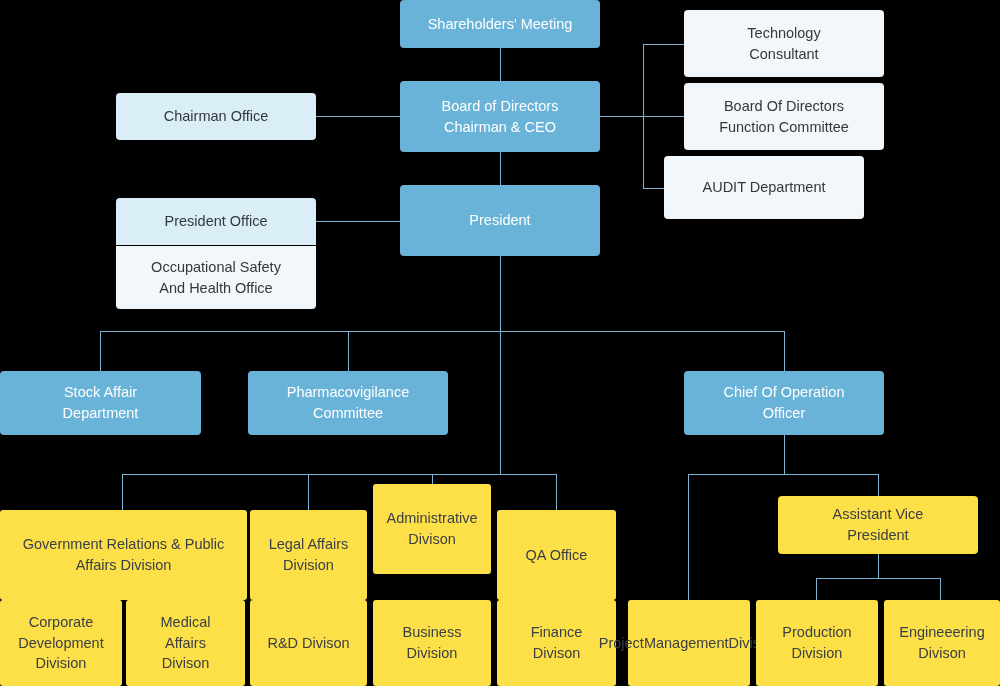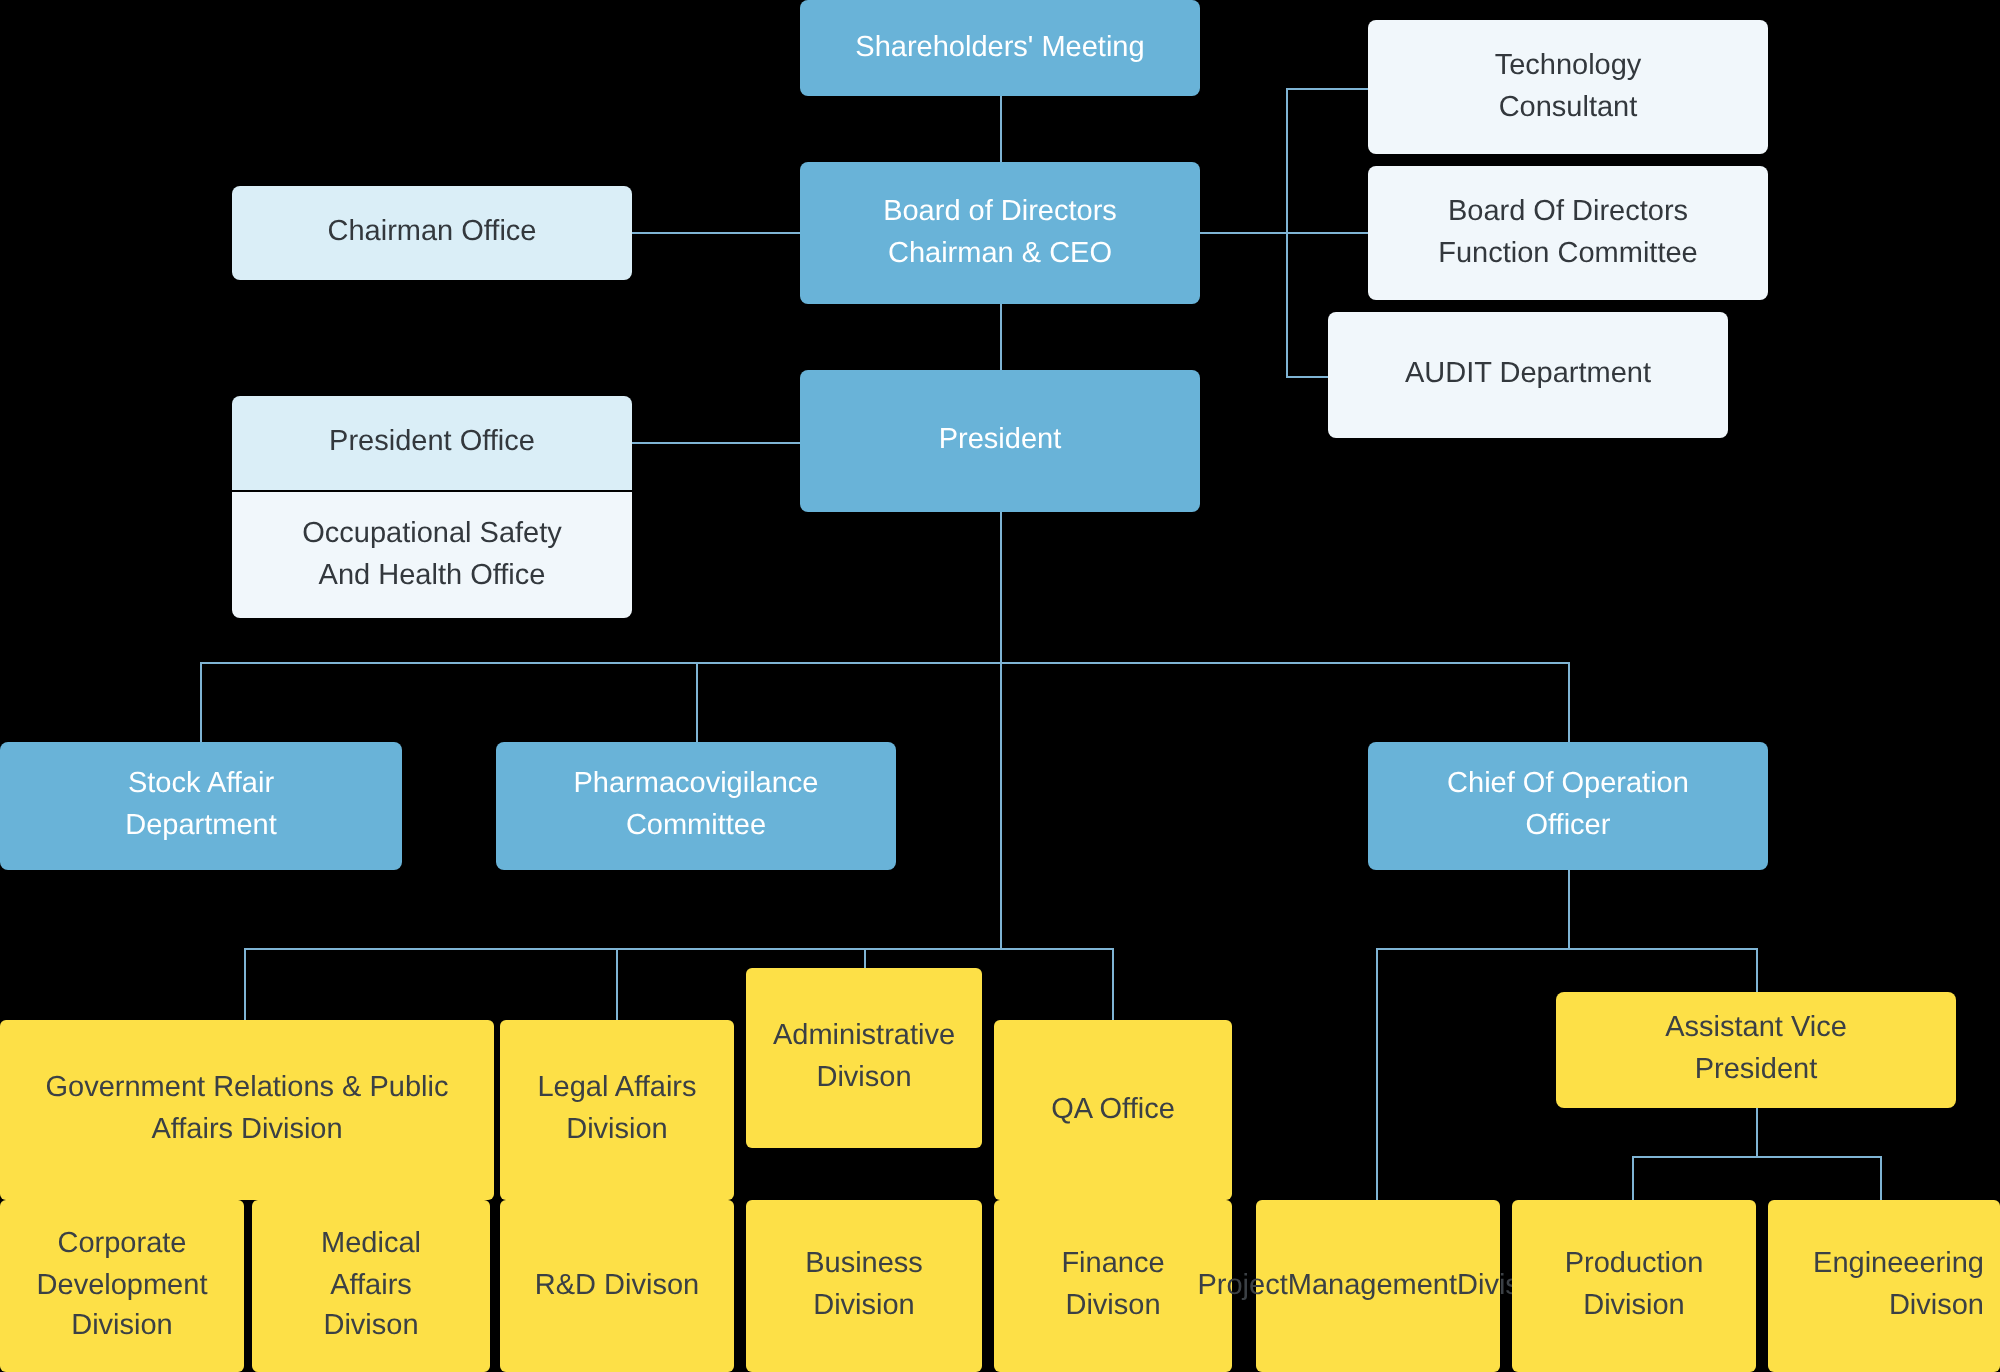--- a/index.html
+++ b/index.html
@@ -223,18 +223,18 @@
     <span class="lbl">Project</span>
     <span class="lbl">Management</span>
     <span class="lbl">Division</span>
   </div>
 
   <div class="node grey sq" style="left:756px; top:600px; width:122px; height:86px; flex-direction:column;">
     <span class="lbl">Production</span>
     <span class="lbl">Division</span>
   </div>
 
-  <div class="node grey sq" style="left:884px; top:600px; width:116px; height:86px; flex-direction:column;text-align:right;">
+  <div class="node grey sq" style="left:884px; top:600px; width:116px; height:86px; flex-direction:column;">
     <span class="lbl">Engineeering</span>
     <span class="lbl">Divison</span>
   </div>
 
 </div>
 
 </body></html>

